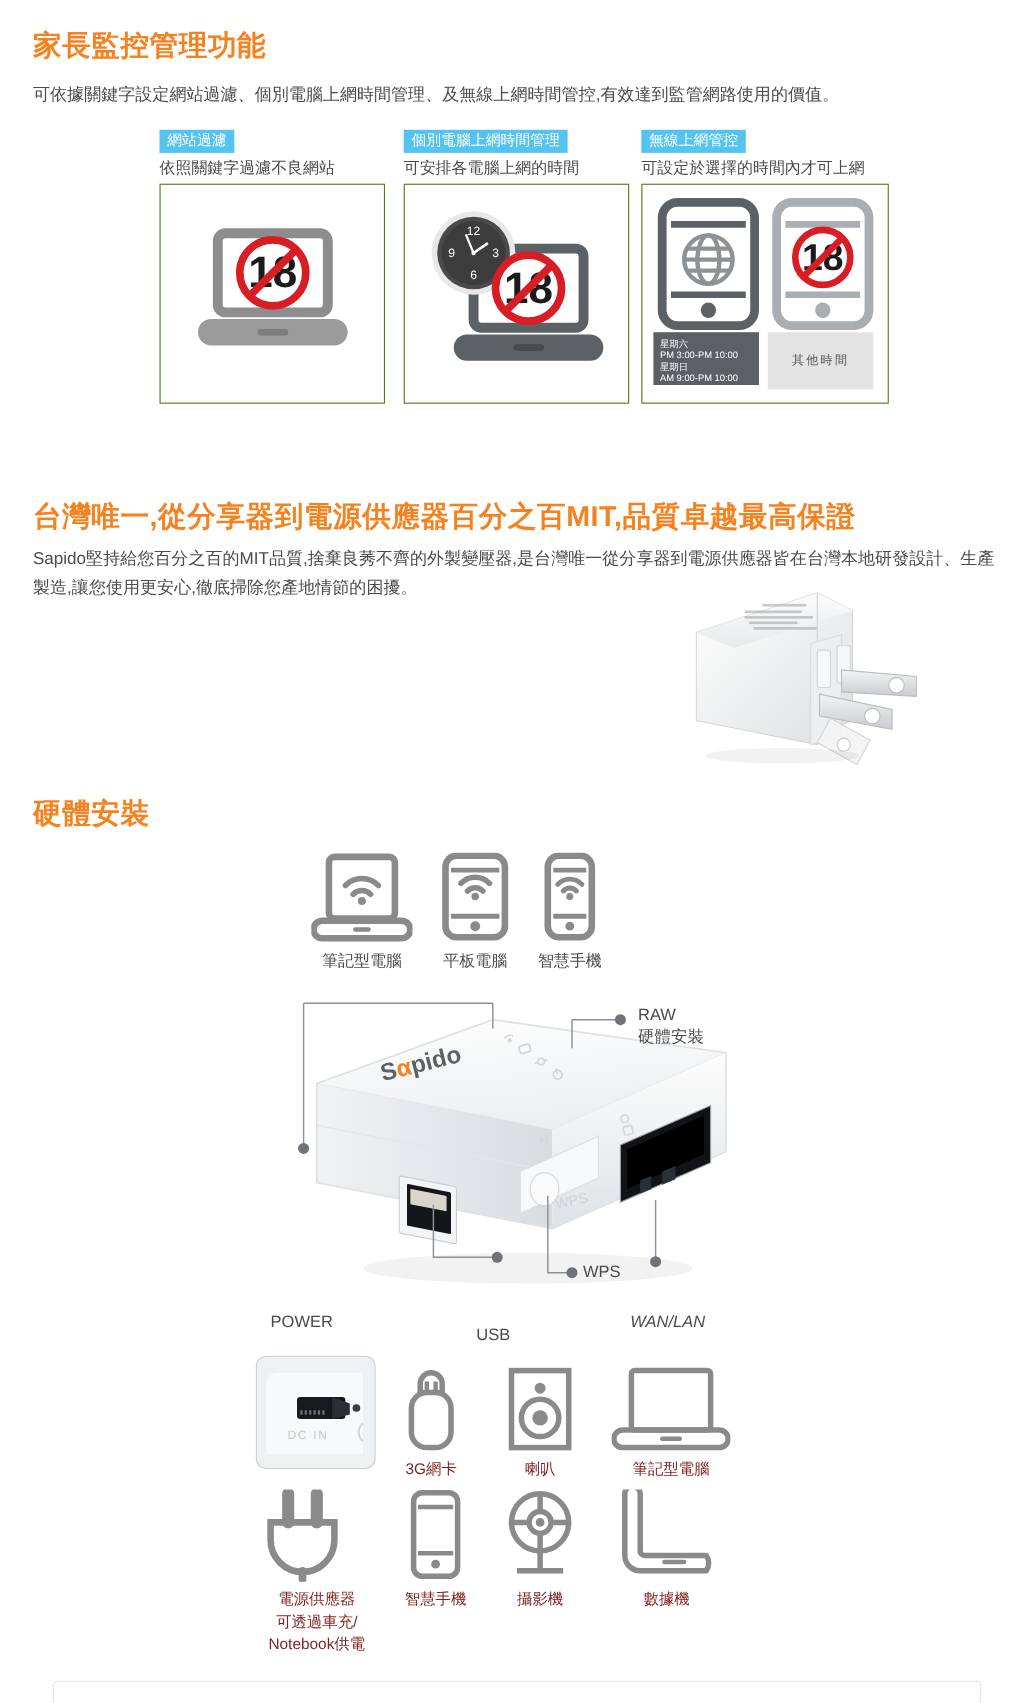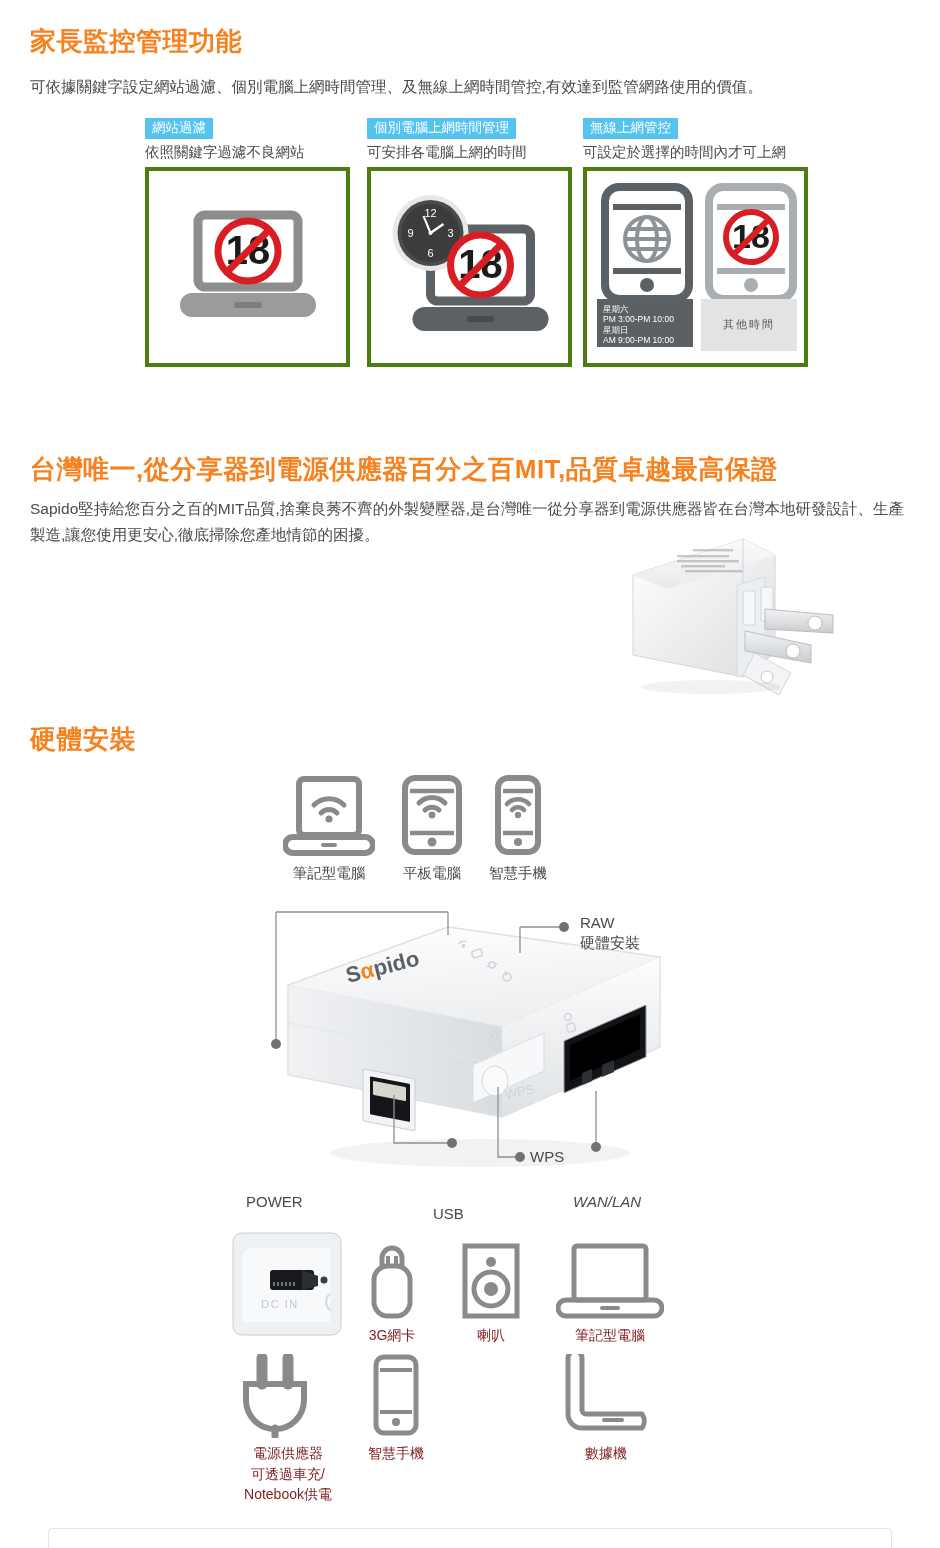--- a/index.html
+++ b/index.html
@@ -46,21 +46,21 @@
   }
   .panel .cap{
     display:block;
     font-size:14.5px;
     color:#4a4a4a;
     margin-top:4px;
     white-space:nowrap;
   }
   .panel .box{
     margin-top:5px;
-    border:4px solid #4d7c0f;
+    border:1px solid #4d7c0f;
     background:#fff;
     box-sizing:border-box;
     position:relative;
   }
   #panel-1{left:0;width:205px;}
   #panel-1 .box{width:205px;height:200px;}
   #panel-2{left:222px;width:205px;}
   #panel-2 .box{width:205px;height:200px;}
   #panel-3{left:438px;width:225px;}
   #panel-3 .box{width:225px;height:200px;}
@@ -482,20 +482,31 @@
     <div class="acc" style="left:146px;top:122px;">
       <svg width="48" height="84" viewBox="0 0 48 84">
         <rect x="4" y="3" width="40" height="76" rx="8" fill="none" stroke="#8a8a8a" stroke-width="5"></rect>
         <line x1="8" y1="16" x2="40" y2="16" stroke="#8a8a8a" stroke-width="4"></line>
         <line x1="8" y1="58" x2="40" y2="58" stroke="#8a8a8a" stroke-width="4"></line>
         <circle cx="24" cy="68" r="4" fill="#8a8a8a"></circle>
       </svg>
       <span class="lbl">智慧手機</span>
     </div>
 
+    <div class="acc" style="left:234px;top:122px;">
+      <svg width="70" height="84" viewBox="0 0 70 84">
+        <circle cx="35" cy="30" r="26" fill="none" stroke="#8a8a8a" stroke-width="5"></circle>
+        <circle cx="35" cy="30" r="10" fill="none" stroke="#8a8a8a" stroke-width="5"></circle>
+        <circle cx="35" cy="30" r="4" fill="#8a8a8a"></circle>
+        <path d="M35,4 v14 M35,42 v14 M9,30 h14 M47,30 h14" stroke="#8a8a8a" stroke-width="5"></path>
+        <line x1="35" y1="56" x2="35" y2="72" stroke="#8a8a8a" stroke-width="5"></line>
+        <line x1="14" y1="74" x2="56" y2="74" stroke="#8a8a8a" stroke-width="5"></line>
+      </svg>
+      <span class="lbl">攝影機</span>
+    </div>
 
     <div class="acc" style="left:334px;top:122px;">
       <svg width="100" height="84" viewBox="0 0 100 84">
         <path d="M12,4 v56 a14,14 0 0 0 14,14 h60 a12,12 0 0 0 0,-14 h-56 a4,4 0 0 1 -4,-4 v-52 a6,6 0 0 0 -14,0 Z" fill="none" stroke="#8a8a8a" stroke-width="5" stroke-linejoin="round"></path>
         <rect x="46" y="64" width="22" height="4" rx="2" fill="#8a8a8a"></rect>
       </svg>
       <span class="lbl">數據機</span>
     </div>
   </div>
 

